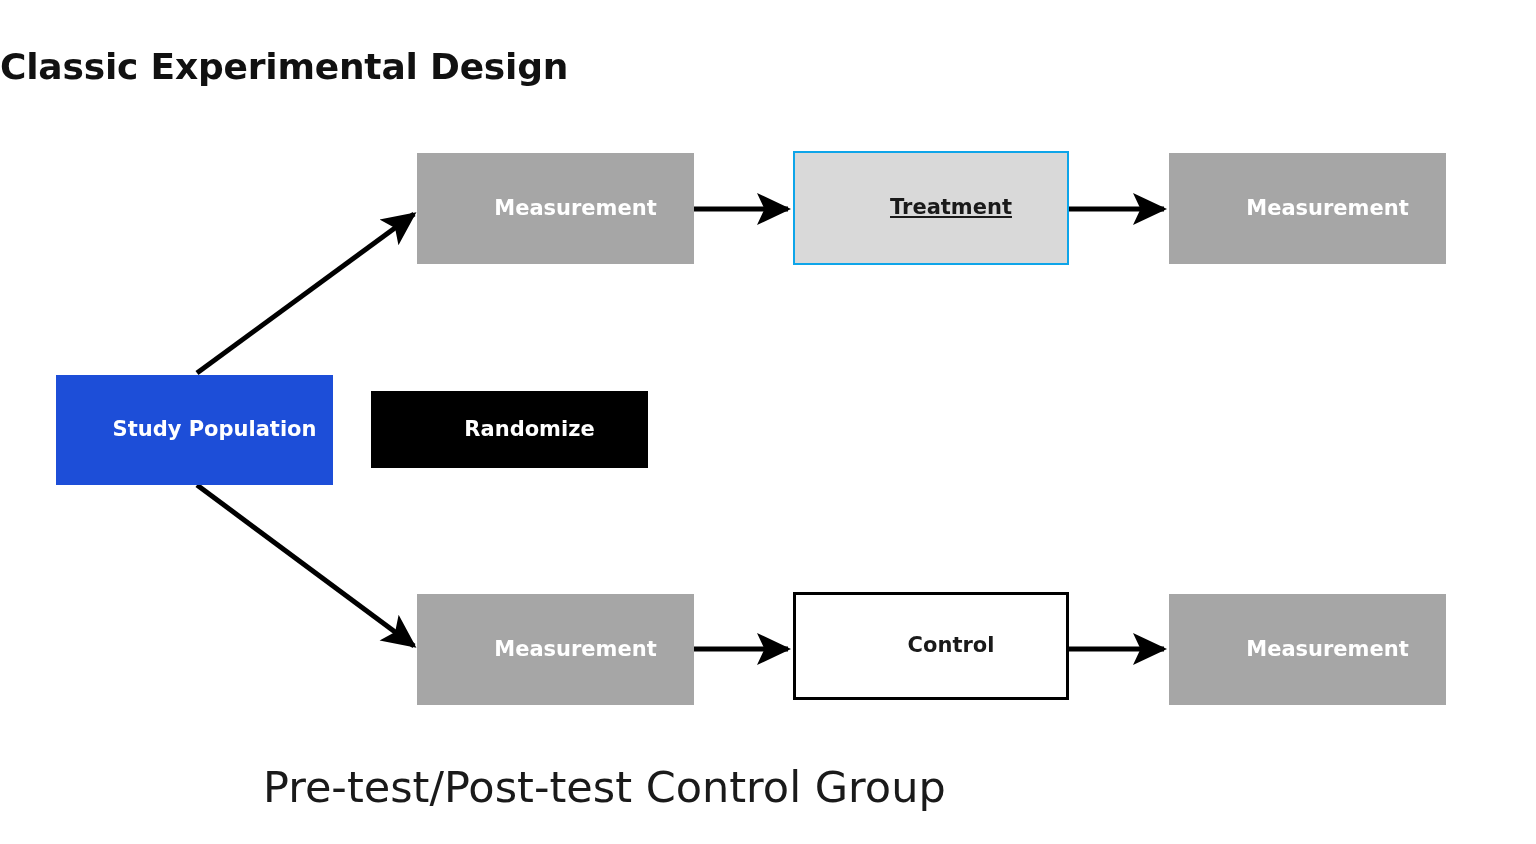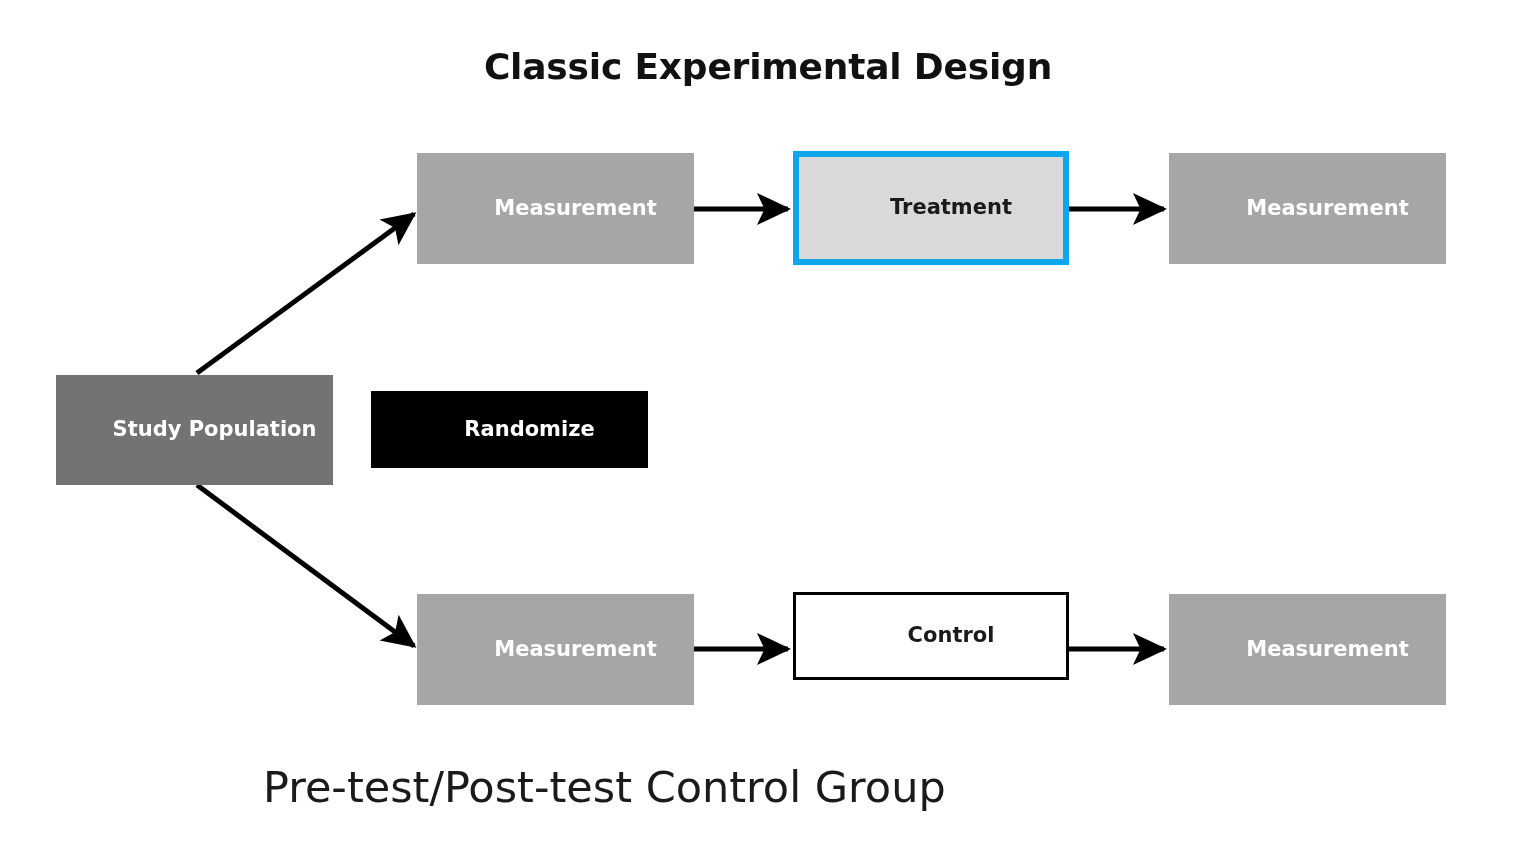--- a/index.html
+++ b/index.html
@@ -17,21 +17,20 @@
     background: #ffffff;
     overflow: hidden;
   }
 
   
   .diagram-title {
     position: absolute;
     left: 0;
     top: 46px;
     width: 1536px;
-    text-align: center;
     font-size: 36px;
     font-weight: bold;
     color: #111111;
     letter-spacing: -0.2px;
   }
 
   
   .diagram-caption {
     position: absolute;
     left: 263px;
@@ -54,33 +53,34 @@
     text-align: center;
     line-height: 1.1;
     padding-left: 40px;
   }
   .node-measurement {
     background: #a6a6a6;
     color: #ffffff;
     border: none;
   }
   .node-population {
-    background: #737373;
+    background: #1d4ed8;
     color: #ffffff;
     border: none;
   }
   .node-randomize {
     background: #000000;
     color: #ffffff;
     border: none;
   }
   .node-treatment {
     background: #d9d9d9;
     color: #1a1a1a;
-    border: 6px solid #0ea5e9;
+    border: 2px solid #0ea5e9;
+    text-decoration: underline;
   }
   .node-control {
     background: #ffffff;
     color: #1a1a1a;
     border: 3px solid #000000;
   }
 
   
   #arrow-layer {
     position: absolute;
@@ -123,19 +123,19 @@
   <div class="node node-treatment" style="left:793px; top:151px; width:276px; height:114px;">Treatment</div>
 
   <div class="node node-measurement" style="left:1169px; top:153px; width:277px; height:111px;">Measurement</div>
 
   <div class="node node-population" style="left:56px; top:375px; width:277px; height:110px;">Study Population</div>
 
   <div class="node node-randomize" style="left:371px; top:391px; width:277px; height:77px;">Randomize</div>
 
   <div class="node node-measurement" style="left:417px; top:594px; width:277px; height:111px;">Measurement</div>
 
-  <div class="node node-control" style="left:793px; top:592px; width:276px; height:88px;">Control</div>
+  <div class="node node-control" style="left:793px; top:592px; width:276px; height:108px;">Control</div>
 
   <div class="node node-measurement" style="left:1169px; top:594px; width:277px; height:111px;">Measurement</div>
 
   <div class="diagram-caption">Pre-test/Post-test Control Group</div>
 
 </div>
 
 </body></html>

